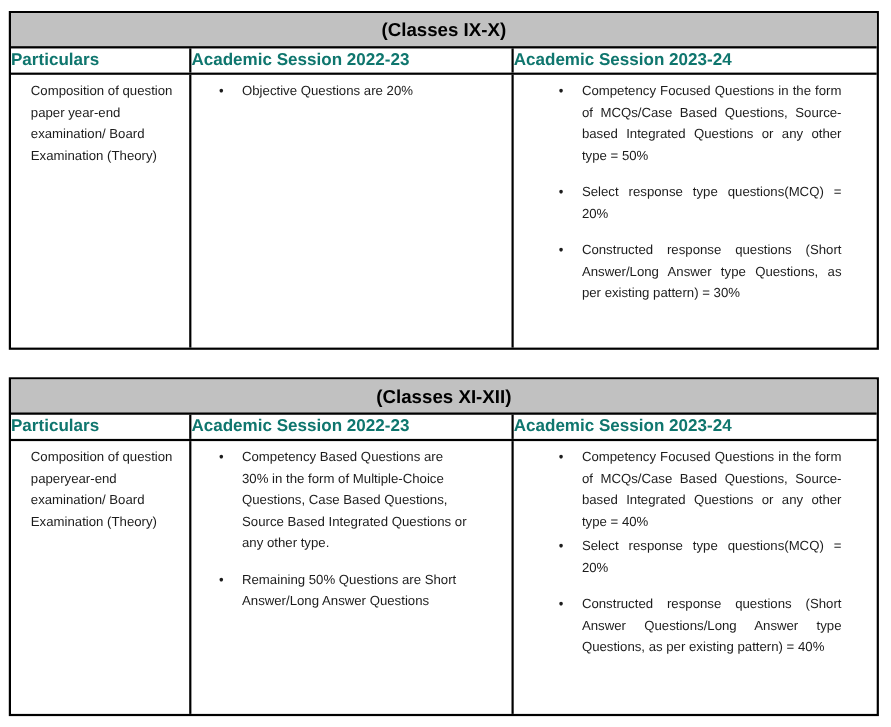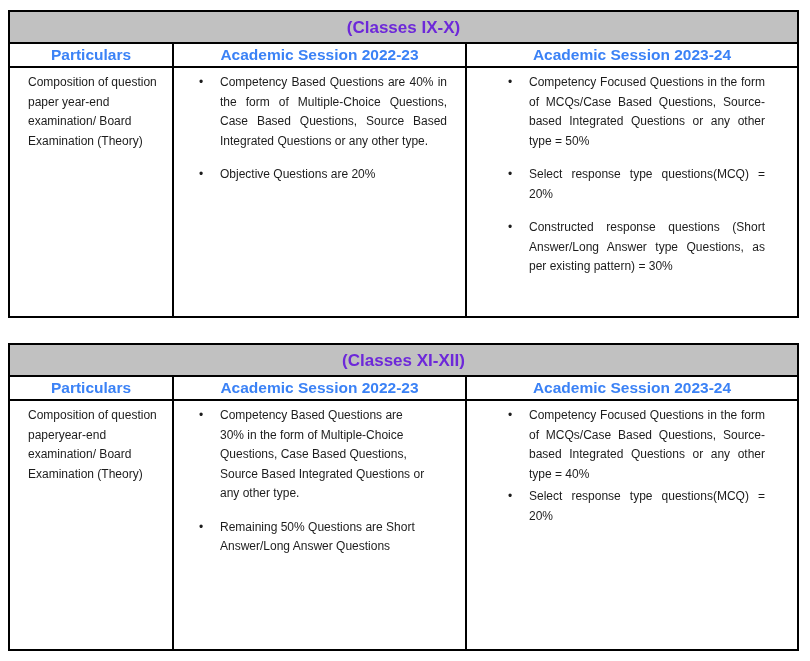--- a/index.html
+++ b/index.html
@@ -18,36 +18,36 @@
   }
   .exam-table + .exam-table { margin-top: 25px; }
   .title-row {
     height: 32px;
     background: #c1c1c1;
     border-bottom: 2px solid #000000;
     font-weight: bold;
     font-size: 17px;
     text-align: center;
     line-height: 31px;
-    color: #6d28d9;
+    color: #000000;
   }
   .grid {
     display: grid;
     grid-template-columns: 162px 293px 1fr;
   }
   .cell { min-width: 0; }
   .cell + .cell { border-left: 2px solid #000000; }
   .header-row { border-bottom: 2px solid #000000; }
   .header-row .cell {
     height: 22px;
     font-weight: bold;
     font-size: 15.5px;
-    text-align: center;
+    text-align: left;
     line-height: 21px;
-    color: #3b82f6;
+    color: #0f766e;
   }
   .body-row .cell {
     min-height: 248px;
     font-size: 12px;
     line-height: 19.5px;
     vertical-align: top;
   }
   .particulars-cell { padding: 5px 8px 0 18px; }
   ul.bullets {
     list-style: none;
@@ -82,21 +82,20 @@
     <div class="title-row">(Classes IX-X)</div>
     <div class="grid header-row">
       <div class="cell">Particulars</div>
       <div class="cell">Academic Session 2022-23</div>
       <div class="cell">Academic Session 2023-24</div>
     </div>
     <div class="grid body-row">
       <div class="cell c1 particulars-cell">Composition of question paper year-end examination/ Board Examination (Theory)</div>
       <div class="cell c2 justify">
         <ul class="bullets">
-            <li>Competency Based Questions are 40% in the form of Multiple-Choice Questions, Case Based Questions, Source Based Integrated Questions or any other type.</li>
             <li>Objective Questions are 20%</li>
           </ul>
       </div>
       <div class="cell c3 justify">
         <ul class="bullets">
             <li>Competency Focused Questions in the form of MCQs/Case Based Questions, Source-based Integrated Questions or any other type = 50%</li>
             <li>Select response type questions(MCQ) = 20%</li>
             <li>Constructed response questions (Short Answer/Long Answer type Questions, as per existing pattern) = 30%</li>
           </ul>
       </div>
@@ -115,18 +114,19 @@
       <div class="cell c2 left-align">
         <ul class="bullets">
             <li>Competency Based Questions are 30% in the form of Multiple-Choice Questions, Case Based Questions, Source Based Integrated Questions or any other type.</li>
             <li>Remaining 50% Questions are Short Answer/Long Answer Questions</li>
           </ul>
       </div>
       <div class="cell c3 justify">
         <ul class="bullets">
             <li>Competency Focused Questions in the form of MCQs/Case Based Questions, Source-based Integrated Questions or any other type = 40%</li>
             <li>Select response type questions(MCQ) = 20%</li>
+            <li>Constructed response questions (Short Answer Questions/Long Answer type Questions, as per existing pattern) = 40%</li>
           </ul>
       </div>
     </div>
   </section>
 
 </div>
 
 </body></html>

